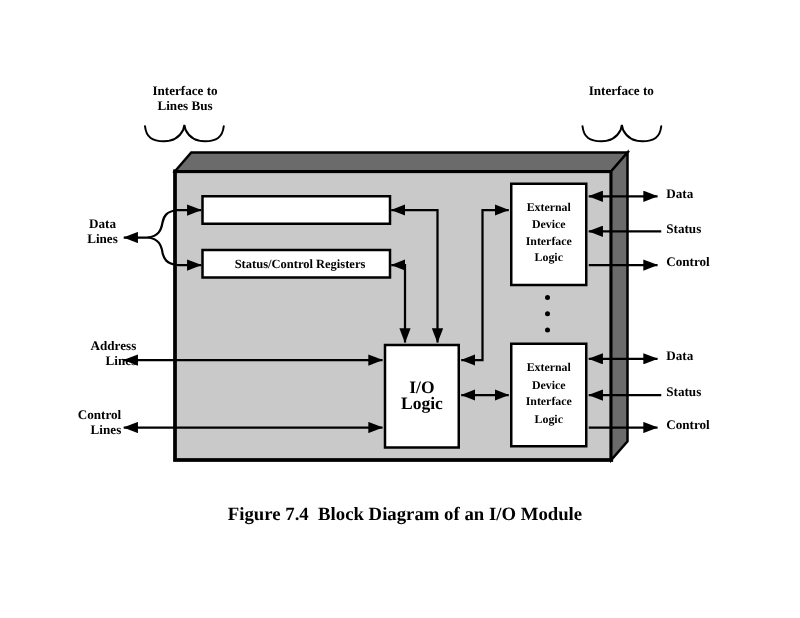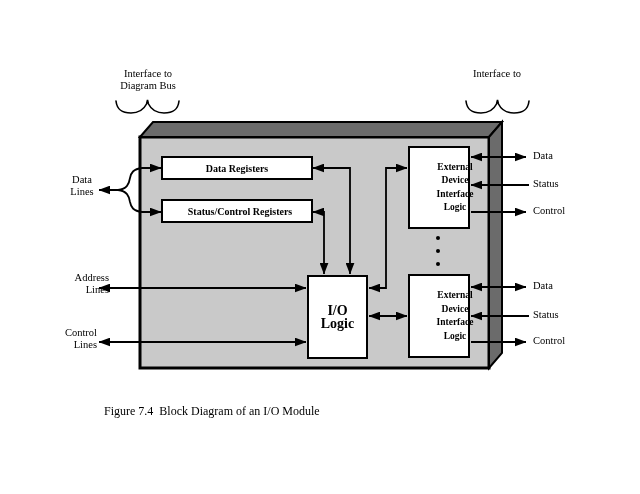--- a/index.html
+++ b/index.html
@@ -8,49 +8,49 @@
     width: 640px;
     height: 494px;
     background: #ffffff;
     overflow: hidden;
     font-family: "Liberation Serif", serif;
   }
   .stage svg { position: absolute; left: 0; top: 0; }
   .lbl {
     position: absolute;
     font-family: "Liberation Serif", serif;
-    font-weight: normal;
+    font-weight: bold;
     color: #000;
     font-size: 10.5px;
     line-height: 12px;
     white-space: nowrap;
   }
   .center { text-align: center; }
   .right { text-align: right; }
   .boxlbl {
     position: absolute;
     display: flex;
     align-items: center;
     justify-content: center;
     flex-direction: column;
     font-family: "Liberation Serif", serif;
     font-weight: bold;
     color: #000;
     text-align: center;
   }
   .reg { font-size: 10px; }
-  .edil { font-size: 9.5px; line-height: 13.5px; padding-left: 16px; }
+  .edil { font-size: 9.5px; line-height: 13.5px; }
   .io { font-size: 14px; line-height: 13.5px; }
   .caption {
     position: absolute;
     left: 104px; top: 404px; width: 440px;
-    text-align: left;
+    text-align: center;
     font-family: "Liberation Serif", serif;
-    font-weight: normal;
-    font-size: 12px;
+    font-weight: bold;
+    font-size: 15px;
     color: #000;
     white-space: pre;
   }
 </style>
 </head>
 <body>
 
 <div class="stage">
 
   <svg width="640" height="494" viewBox="0 0 640 494">
@@ -100,21 +100,21 @@
     </g>
 
     <g stroke="#000" stroke-width="1.6" fill="none" stroke-linecap="round">
       <path d="M 116 101 C 117 110 122 113 131 113 C 139 113 144 109 146.5 104 L 147.5 100 L 148.5 104 C 151 109 156 113 164 113 C 173 113 178 110 179 101"></path>
       <path d="M 466 101 C 467 110 472 113 481 113 C 489 113 494 109 496.5 104 L 497.5 100 L 498.5 104 C 501 109 506 113 514 113 C 523 113 528 110 529 101"></path>
     </g>
   </svg>
 
   <div class="lbl center" style="left:88px; top:68px; width:120px;">
     <div>Interface to</div>
-    <div>Diagram Bus</div>
+    <div>Lines Bus</div>
   </div>
 
   <div class="lbl center" style="left:437px; top:68px; width:120px;">
     <div>Interface to</div>
   </div>
 
   <div class="lbl center" style="left:42px; top:174px; width:80px;">
     <div>Data</div>
     <div>Lines</div>
   </div>
@@ -122,21 +122,20 @@
   <div class="lbl right" style="left:29px; top:272px; width:80px;">
     <div>Address</div>
     <div>Lines</div>
   </div>
 
   <div class="lbl right" style="left:17px; top:327px; width:80px;">
     <div>Control</div>
     <div>Lines</div>
   </div>
 
-  <div class="boxlbl reg" style="left:162px; top:157px; width:150px; height:22px;">Data Registers</div>
 
   <div class="boxlbl reg" style="left:162px; top:200px; width:156px; height:22px;">Status/Control Registers</div>
 
   <div class="boxlbl io" style="left:308px; top:276px; width:59px; height:82px;">
     <div>I/O</div>
     <div>Logic</div>
   </div>
 
   <div class="boxlbl edil" style="left:409px; top:147px; width:60px; height:81px;">
     <div>External</div>

